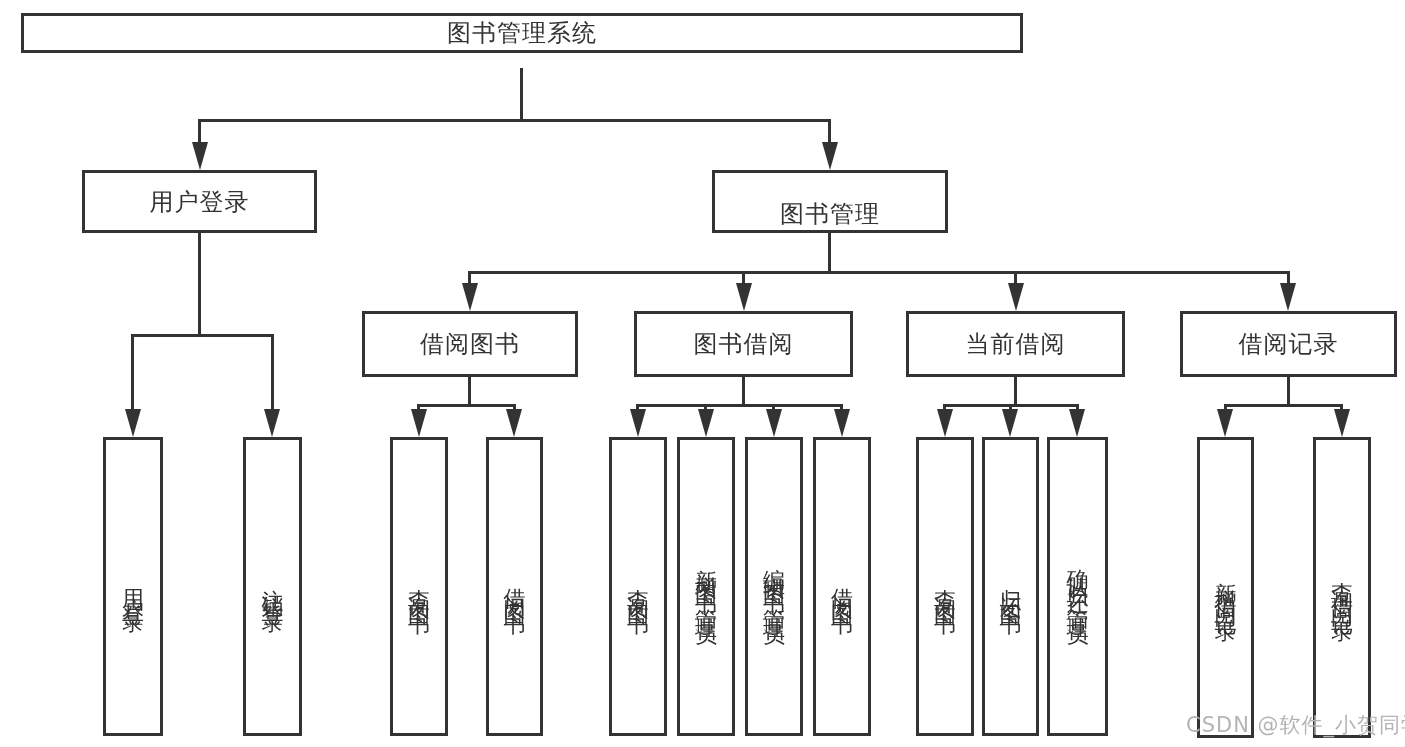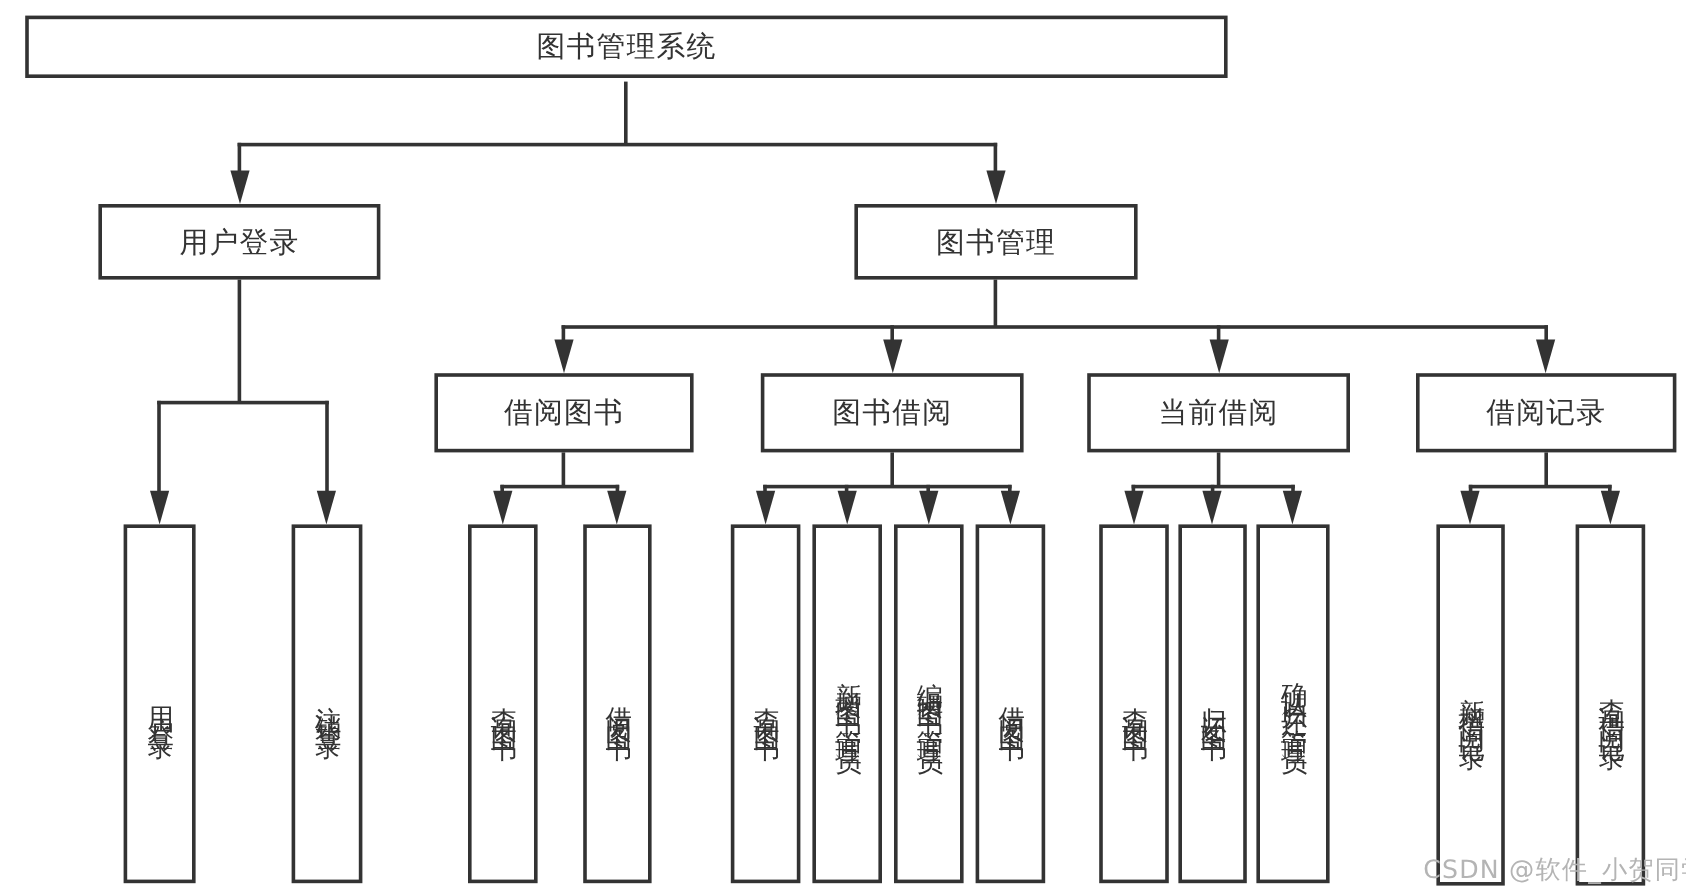--- a/index.html
+++ b/index.html
@@ -45,35 +45,35 @@
     letter-spacing:1px;
     z-index:9;
     white-space:nowrap;
   }
 </style>
 </head>
 <body>
 
 <div id="stage">
 
-  <div class="b" style="left:21px;top:13px;width:1002px;height:52px;">
+  <div class="b" style="left:21px;top:13px;width:1002px;height:40px;">
     <span>图书管理系统</span>
   </div>
 
   <div class="ln" style="left:520px;top:68px;width:3px;height:53px;"></div>
   <div class="ln" style="left:198px;top:119px;width:633px;height:3px;"></div>
   <div class="ln" style="left:198px;top:119px;width:3px;height:26px;"></div>
   <div class="ar" style="left:192px;top:142px;"></div>
   <div class="ln" style="left:828px;top:119px;width:3px;height:26px;"></div>
   <div class="ar" style="left:822px;top:142px;"></div>
 
   <div class="b" style="left:82px;top:170px;width:235px;height:63px;">
     <span>用户登录</span>
   </div>
-  <div class="b" style="left:712px;top:170px;width:236px;height:63px;">
+  <div class="b" style="left:712px;top:170px;width:236px;height:63px;align-items:flex-end;">
     <span>图书管理</span>
   </div>
 
   <div class="ln" style="left:198px;top:233px;width:3px;height:103px;"></div>
   <div class="ln" style="left:131px;top:334px;width:143px;height:3px;"></div>
   <div class="ln" style="left:131px;top:334px;width:3px;height:78px;"></div>
   <div class="ar" style="left:125px;top:409px;"></div>
   <div class="ln" style="left:271px;top:334px;width:3px;height:78px;"></div>
   <div class="ar" style="left:264px;top:409px;"></div>
 

